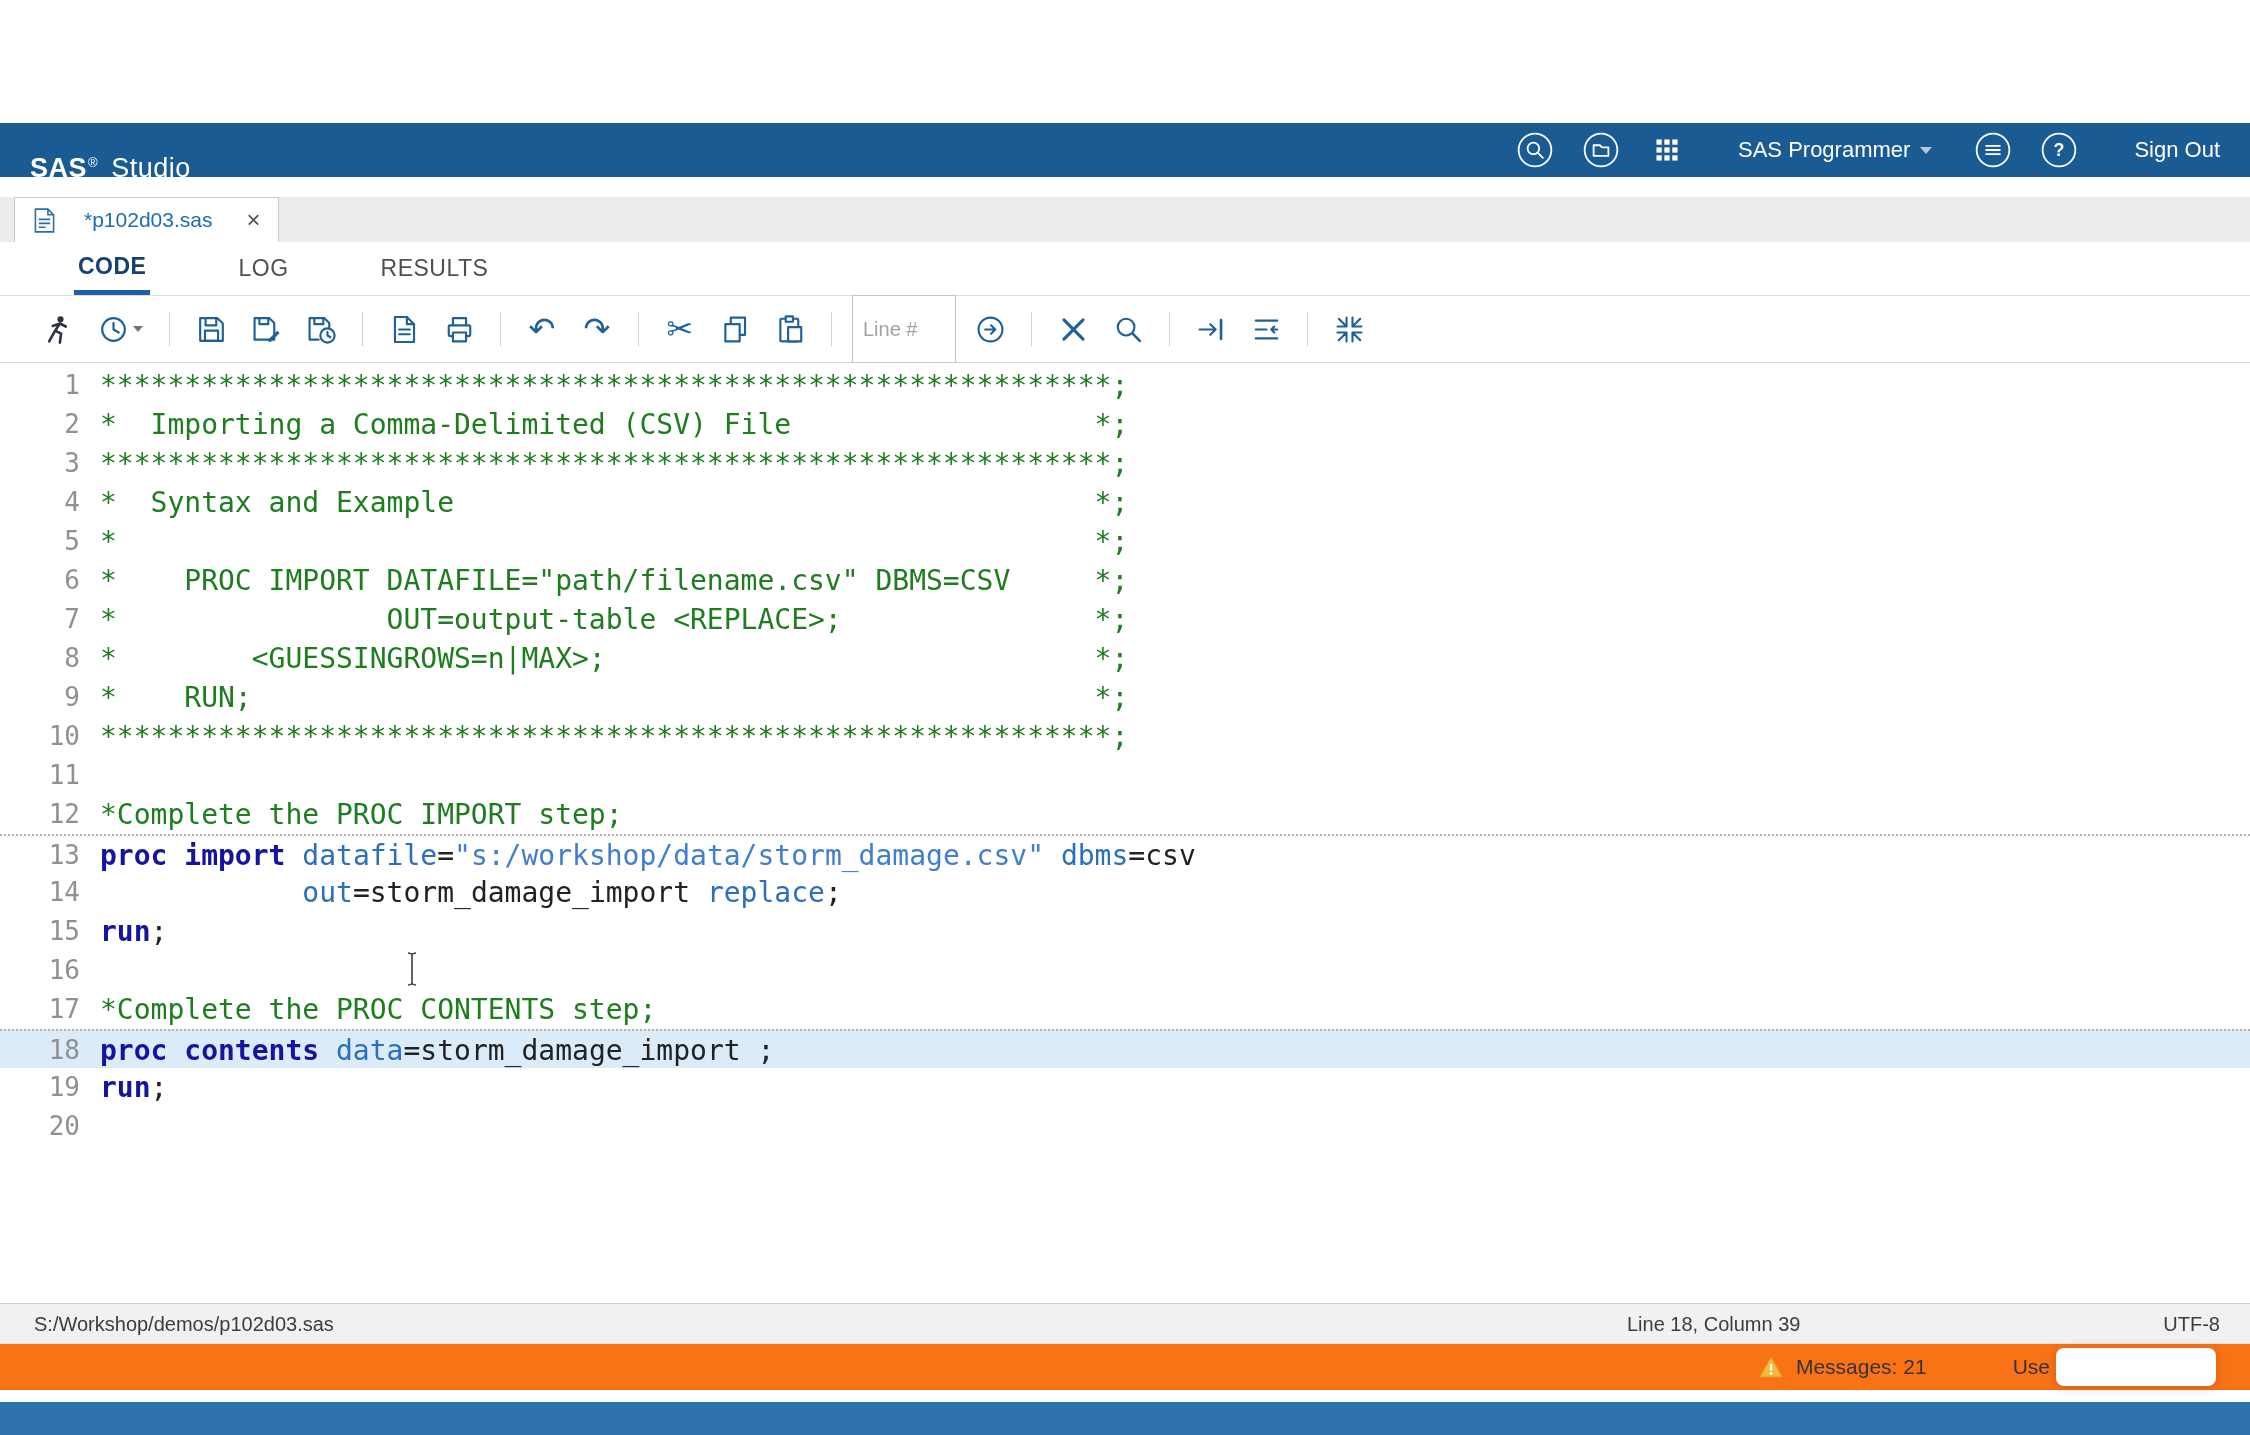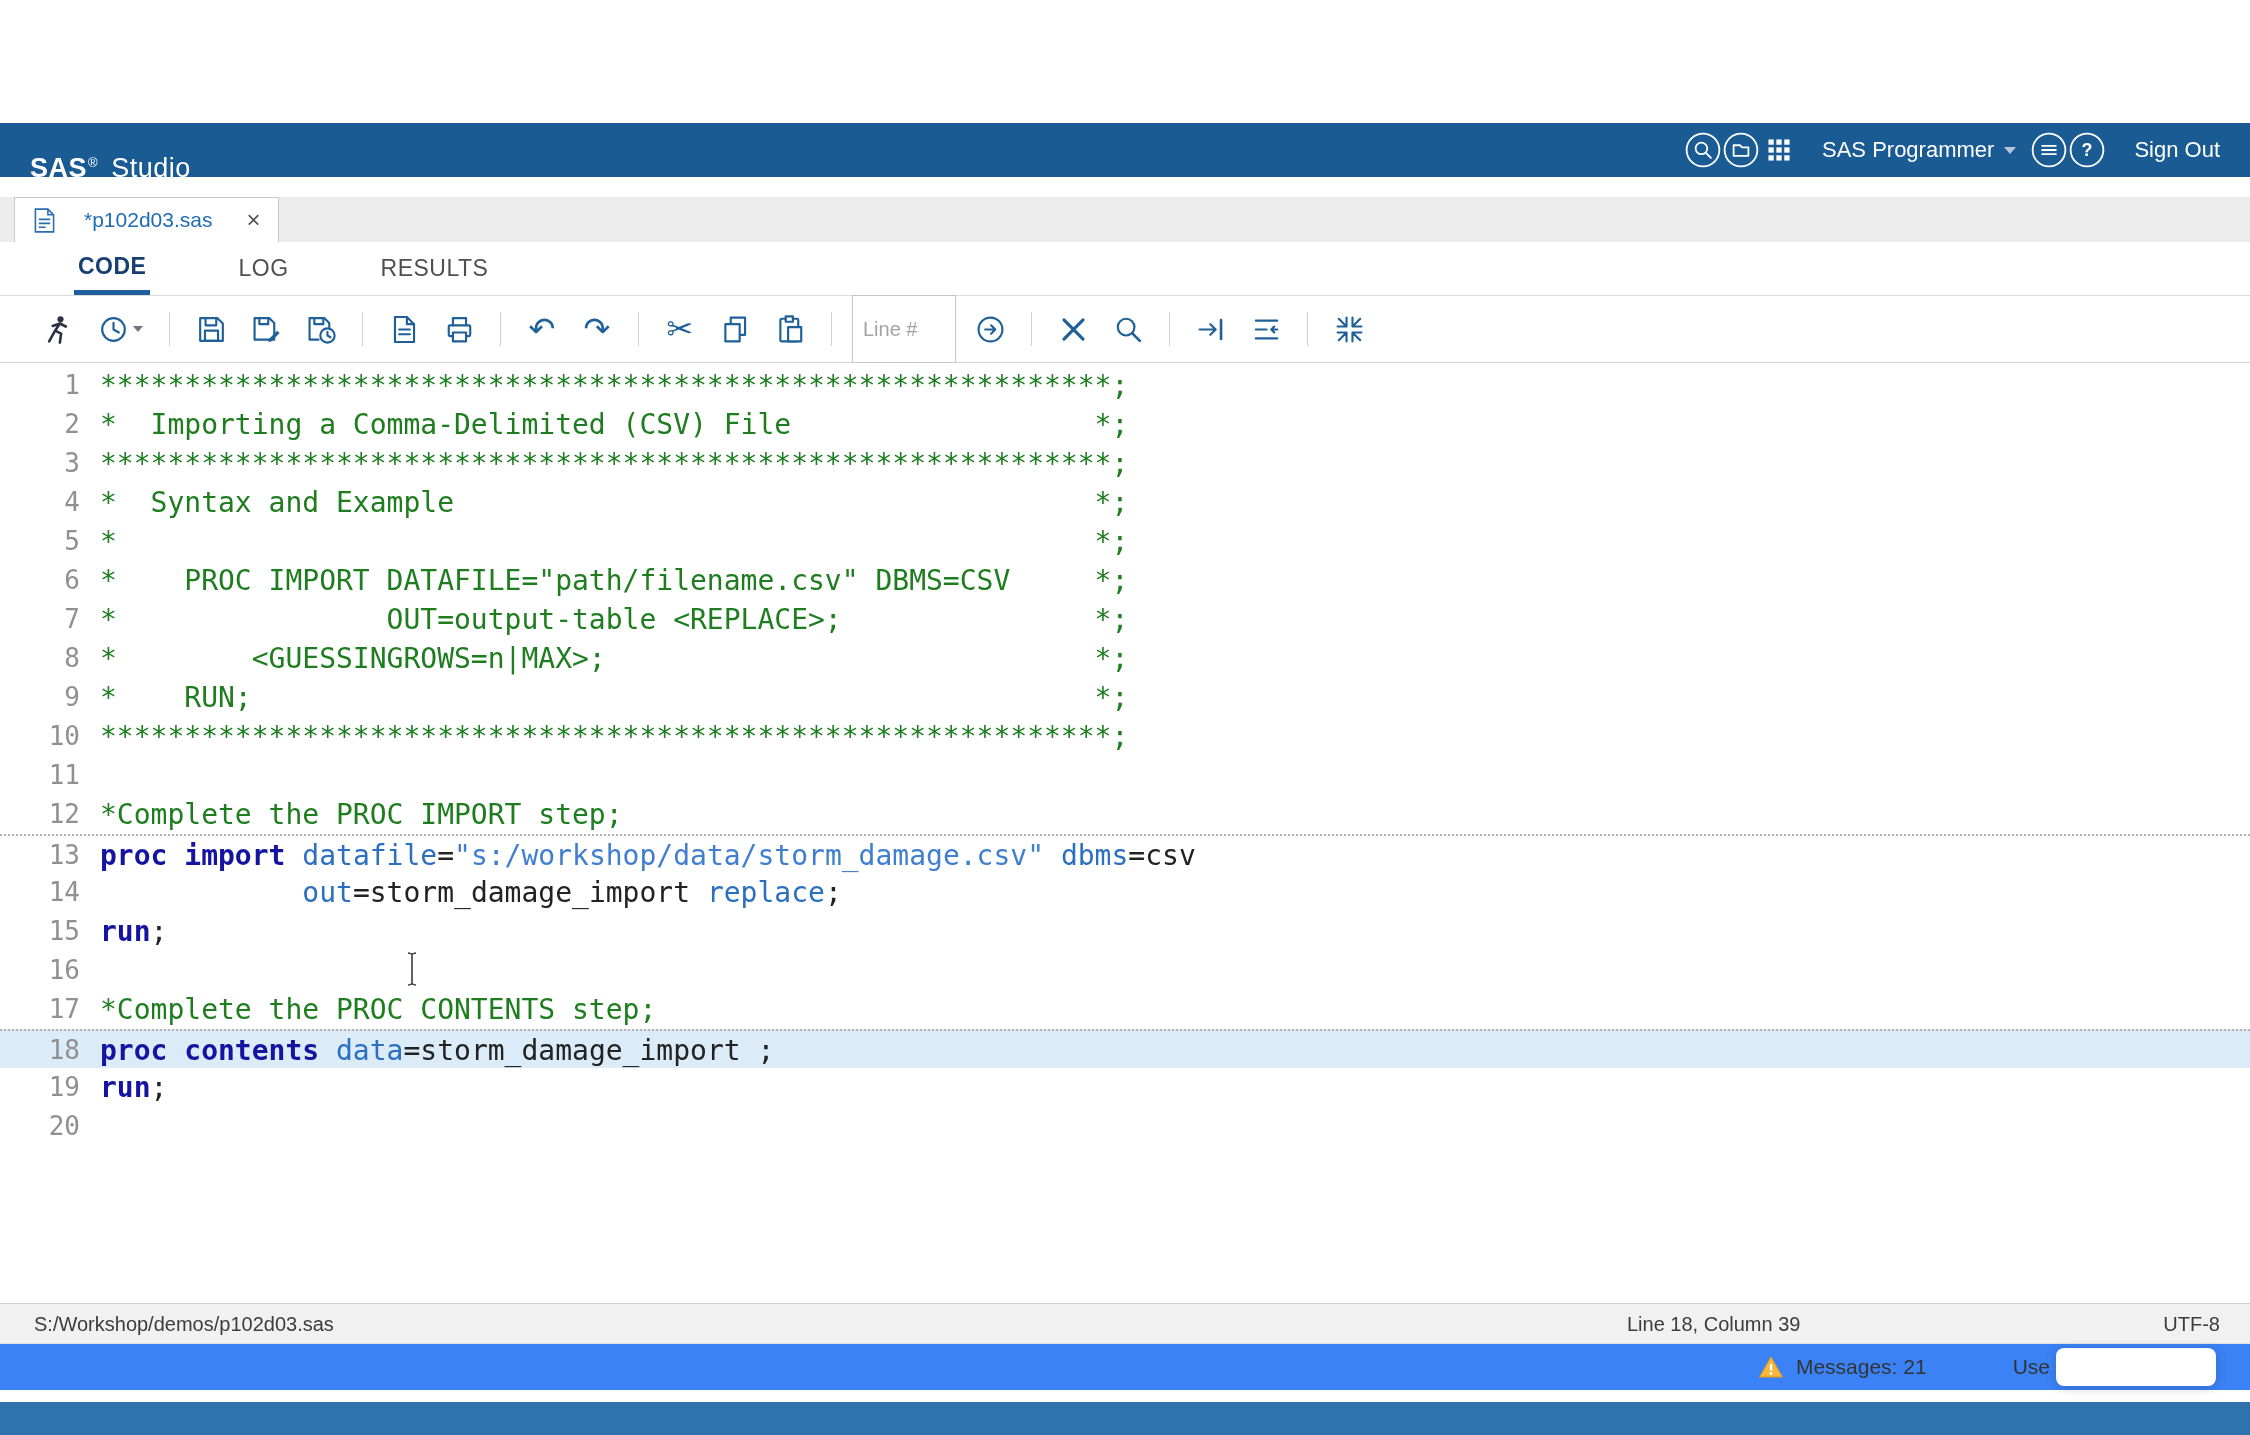--- a/index.html
+++ b/index.html
@@ -11,21 +11,21 @@
 
   
   .app-header{
     top:123px;height:54px;background:#1a5b94;color:#fff;
     display:flex;align-items:center;justify-content:space-between;
     padding:0 30px;
   }
   .brand{font-size:27px;letter-spacing:0.5px;display:flex;align-items:baseline;gap:13px;margin-top:36px;}
   .brand .brand-sas{font-weight:bold;}
   .brand sup{font-size:13px;margin-left:1px;}
-  .header-right{display:flex;align-items:center;font-size:22px;}
+  .header-right{display:flex;align-items:center;gap:28px;font-size:22px;}
   .hdr-icon{display:inline-flex;width:38px;height:38px;align-items:center;justify-content:center;cursor:pointer;}
   .hdr-icon svg{width:38px;height:38px;fill:none;stroke:#fff;stroke-width:1.7;stroke-linecap:round;stroke-linejoin:round;}
   .user-menu{display:flex;align-items:center;gap:10px;cursor:pointer;margin:0 14px 0 24px;}
   .caret-down{width:0;height:0;border-left:6px solid transparent;border-right:6px solid transparent;border-top:7px solid #b9c6d6;}
   .signout{cursor:pointer;margin-left:28px;}
 
   
   .doc-tab-strip{
     top:197px;height:45px;background:#ececec;border-bottom:1px solid #c9c9c9;
     display:flex;align-items:stretch;
@@ -77,21 +77,21 @@
   .ibeam{position:absolute;left:404px;top:951px;}
 
   
   .status-bar{top:1303px;height:39px;background:#f1f1f1;border-top:1px solid #cfcfcf;font-size:20px;color:#3c3c3c;}
   .status-path{position:absolute;left:34px;top:9px;}
   .status-cursor{position:absolute;left:1627px;top:9px;}
   .status-enc{position:absolute;right:30px;top:9px;}
 
   
   .messages-bar{
-    top:1343px;height:46px;background:#3b82f6;border-top:1px solid #e3e3e3;
+    top:1343px;height:46px;background:#f97316;border-top:1px solid #e3e3e3;
     display:flex;align-items:center;justify-content:flex-end;
     font-size:21px;color:#333;padding-right:34px;gap:12px;
   }
   .warn-icon{display:inline-flex;}
   .msg-gap{width:62px;}
   .redacted{
     width:160px;height:38px;background:#ffffff;border-radius:8px;
     box-shadow:0 2px 12px rgba(0,0,0,0.18);margin-left:-6px;
   }
 

